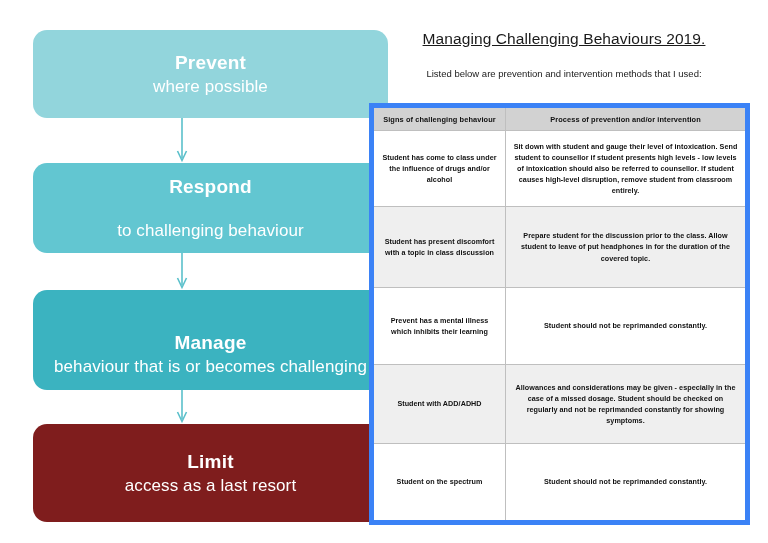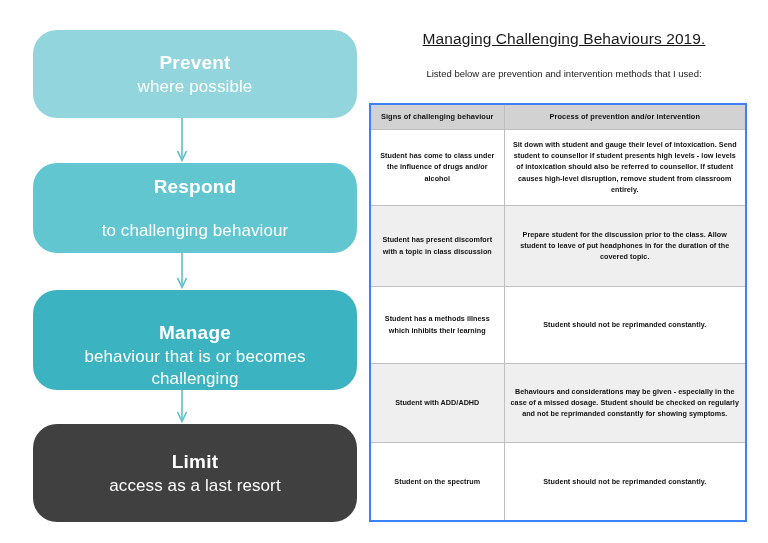--- a/index.html
+++ b/index.html
@@ -17,47 +17,47 @@
 
   
   #flowchart {
     position: absolute;
     left: 0; top: 0;
     width: 360px; height: 543px;
   }
   .flow-box {
     position: absolute;
     left: 33px;
-    width: 324px;
-    border-radius: 24px;
+    width: 355px;
+    border-radius: 14px;
     color: #ffffff;
     display: flex;
     flex-direction: column;
     align-items: center;
     justify-content: center;
     text-align: center;
     box-sizing: border-box;
-    padding: 0 10px;
+    padding: 12px 10px;
   }
   .flow-title {
     font-size: 19px;
     font-weight: bold;
     line-height: 1.35;
     letter-spacing: .2px;
   }
   .flow-sub {
     font-size: 17px;
     font-weight: normal;
     line-height: 1.3;
     letter-spacing: .1px;
   }
   .flow-box.b1 { top: 30px;  height: 88px; background: #92d5dc; }
   .flow-box.b2 { top: 163px; height: 90px; background: #62c6d1; gap: 20px; }
   .flow-box.b3 { top: 290px; height: 100px; background: #3bb3c0; justify-content: flex-end; }
-  .flow-box.b4 { top: 424px; height: 98px; background: #404040; }
+  .flow-box.b4 { top: 424px; height: 98px; background: #7f1d1d; }
 
   .flow-arrow {
     position: absolute;
     left: 175px;
     width: 14px;
     display: block;
   }
   .flow-arrow.a1 { top: 118px; height: 45px; }
   .flow-arrow.a2 { top: 253px; height: 37px; }
   .flow-arrow.a3 { top: 390px; height: 34px; }
@@ -87,21 +87,21 @@
     color: #1a1a1a;
   }
 
   #methods-table {
     position: absolute;
     left: 9px;
     top: 103px;
     width: 376px;
     border-collapse: collapse;
     table-layout: fixed;
-    border: 2px solid #3b82f6;
+    border: 5px solid #3b82f6;
   }
   #methods-table th,
   #methods-table td {
     border: 1px solid #bfbfbf;
     vertical-align: middle;
     text-align: center;
     color: #111111;
     padding: 3px 6px;
     box-sizing: border-box;
   }
@@ -189,26 +189,26 @@
     <tbody>
       <tr class="odd r1">
         <td>Student has come to class under the influence of drugs and/or alcohol</td>
         <td>Sit down with student and gauge their level of intoxication. Send student to counsellor if student presents high levels - low levels of intoxication should also be referred to counsellor. If student causes high-level disruption, remove student from classroom entirely.</td>
       </tr>
       <tr class="even r2">
         <td>Student has present discomfort with a topic in class discussion</td>
         <td>Prepare student for the discussion prior to the class. Allow student to leave of put headphones in for the duration of the covered topic.</td>
       </tr>
       <tr class="odd r3">
-        <td>Student has a methods illness which inhibits their learning</td>
+        <td>Prevent has a mental illness which inhibits their learning</td>
         <td>Student should not be reprimanded constantly.</td>
       </tr>
       <tr class="even r4">
         <td>Student with ADD/ADHD</td>
-        <td>Behaviours and considerations may be given - especially in the case of a missed dosage. Student should be checked on regularly and not be reprimanded constantly for showing symptoms.</td>
+        <td>Allowances and considerations may be given - especially in the case of a missed dosage. Student should be checked on regularly and not be reprimanded constantly for showing symptoms.</td>
       </tr>
       <tr class="odd r5">
         <td>Student on the spectrum</td>
         <td>Student should not be reprimanded constantly.</td>
       </tr>
     </tbody>
   </table>
 </div>
 
 </body></html>

